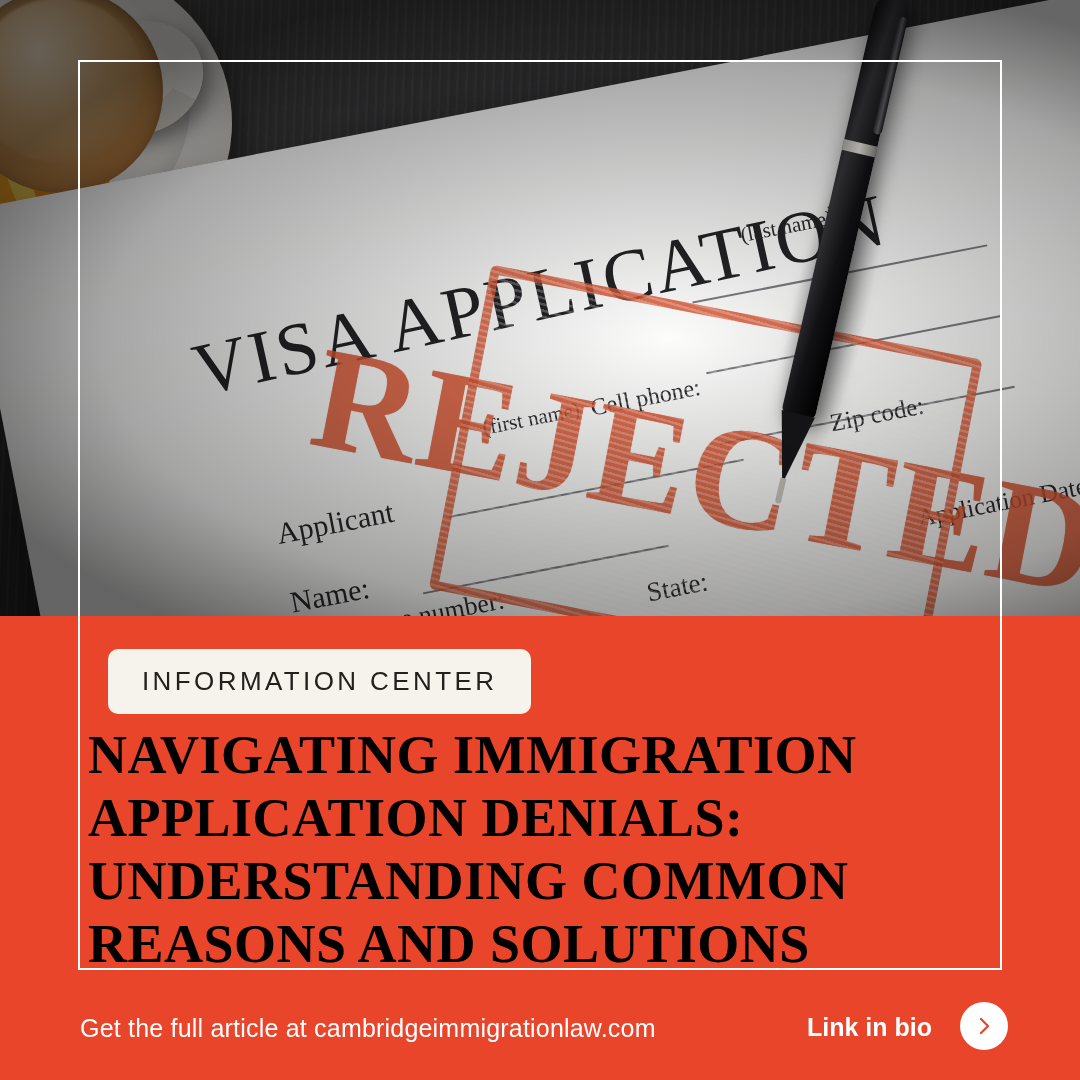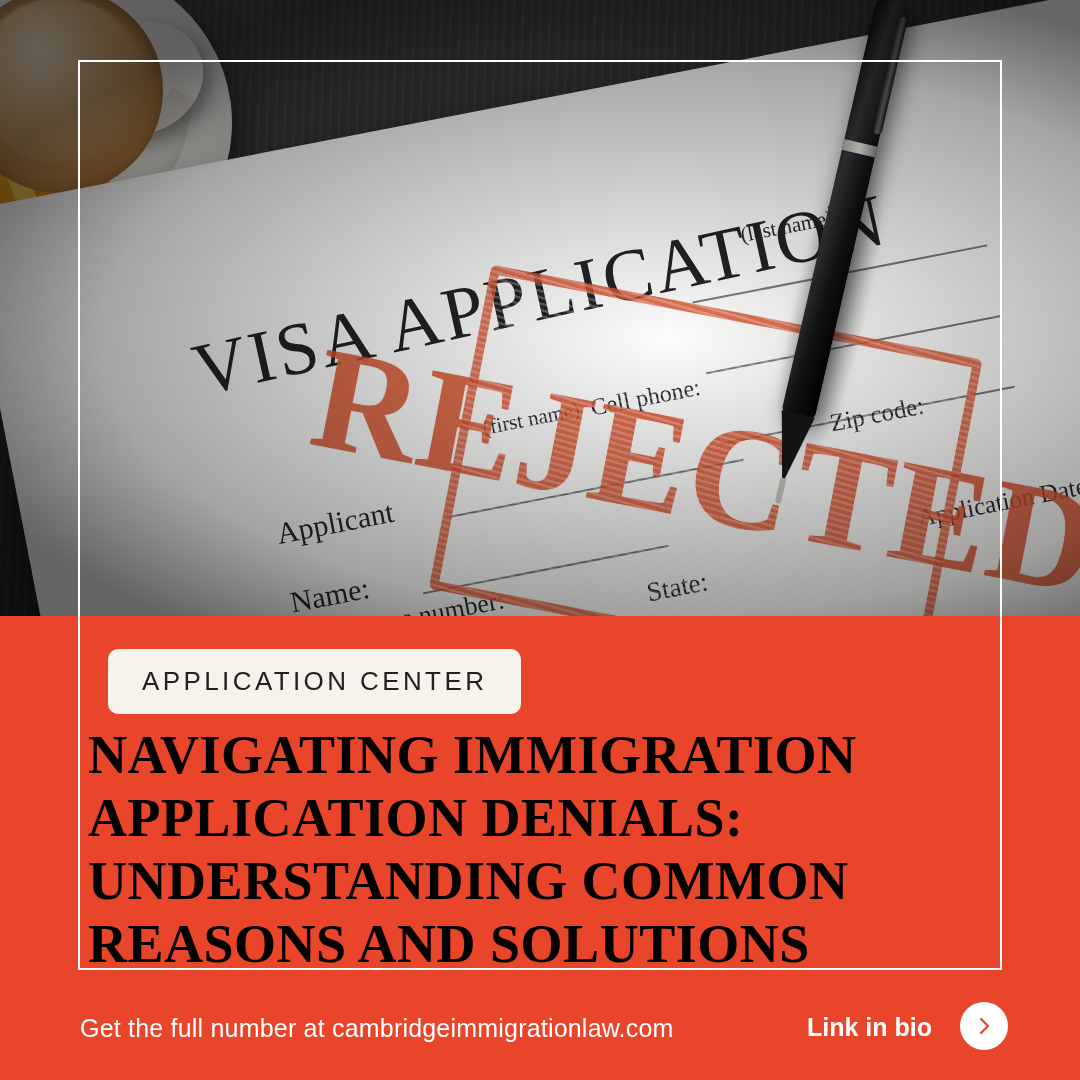--- a/index.html
+++ b/index.html
@@ -353,25 +353,25 @@
       <div class="pen-clip"></div>
       <div class="pen-ring"></div>
       <div class="pen-cone"></div>
       <div class="pen-tip"></div>
     </div>
 
     <div class="desk-shadow"></div>
   </div>
 
   <div class="panel">
-    <div class="pill">APPLICATION CENTER</div>
+    <div class="pill">INFORMATION CENTER</div>
     <div class="headline">Navigating Immigration Application Denials: Understanding Common Reasons and Solutions</div>
 
     <div class="footer">
-      <div class="footer-text">Get the full number at cambridgeimmigrationlaw.com</div>
+      <div class="footer-text">Get the full article at cambridgeimmigrationlaw.com</div>
       <div class="link-bio">Link in bio</div>
       <div class="arrow-btn">
         <svg width="20" height="20" viewBox="0 0 20 20" aria-hidden="true">
           <path d="M7 3 L14 10 L7 17" fill="none" stroke="#e8452a" stroke-width="2.2" stroke-linecap="round" stroke-linejoin="round"></path>
         </svg>
       </div>
     </div>
   </div>
 
   <div class="frame"></div>

